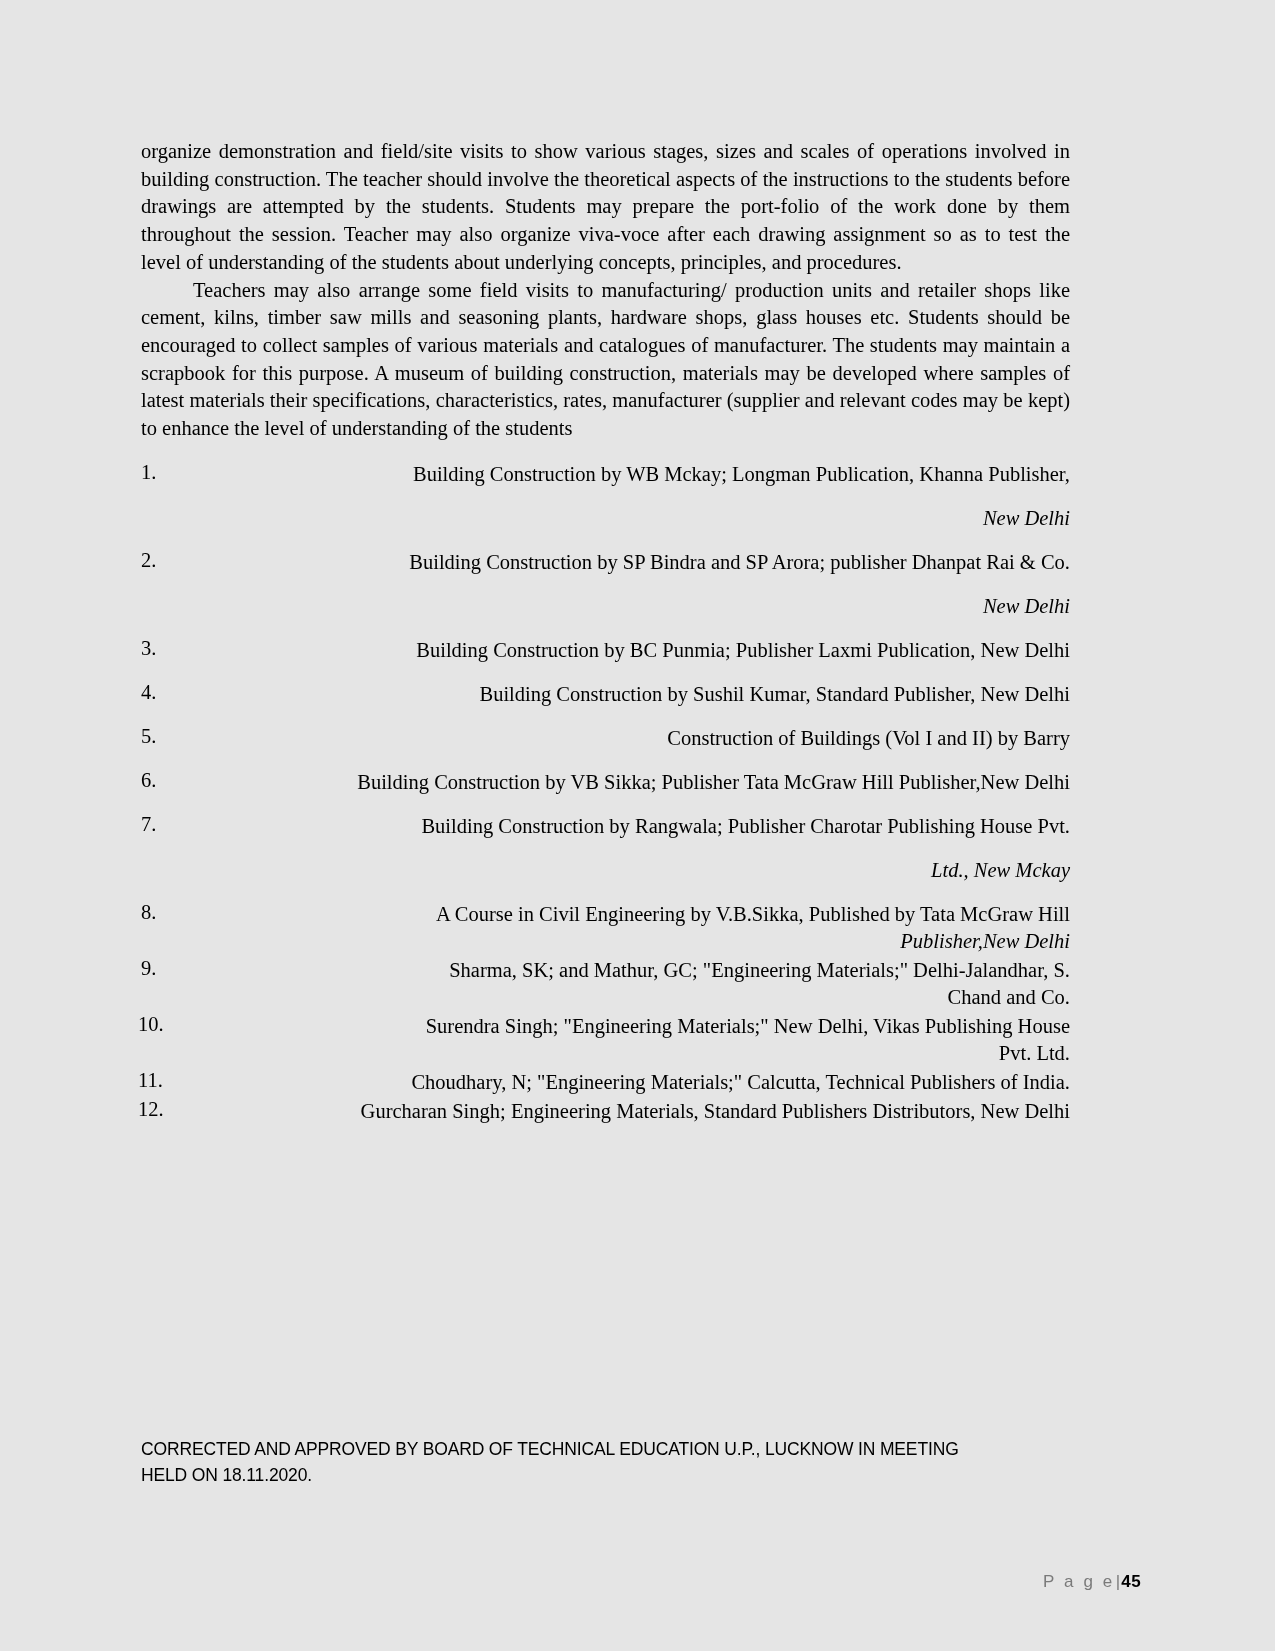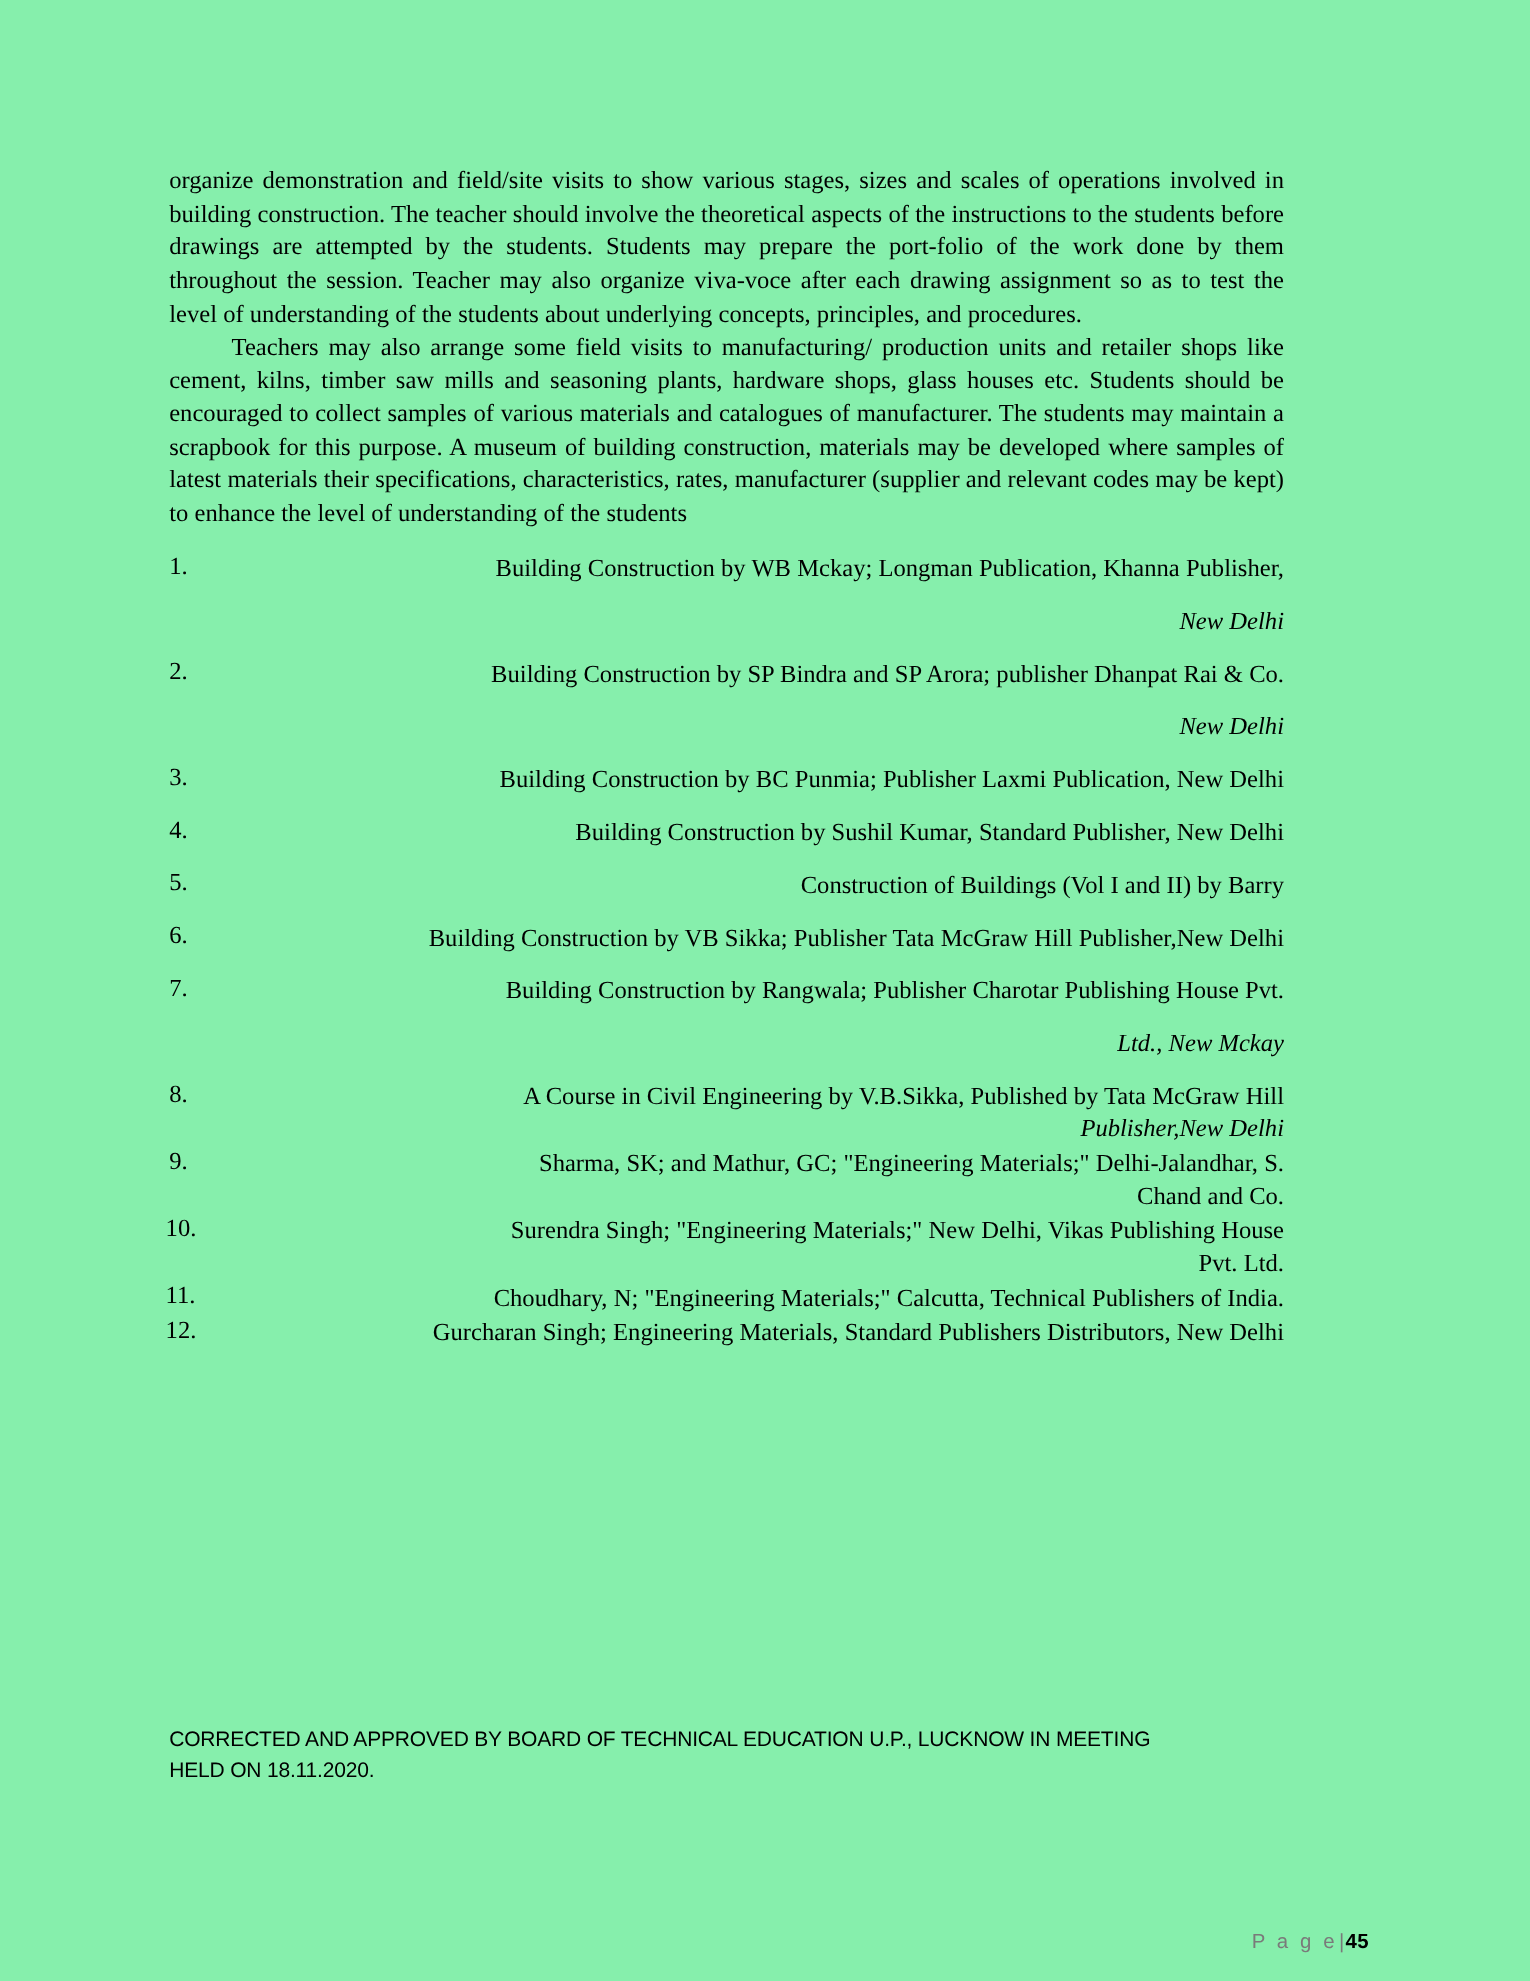--- a/index.html
+++ b/index.html
@@ -13,21 +13,21 @@
     position: relative;
     font-family: "Liberation Serif", "DejaVu Serif", serif;
     color: #000000;
     overflow: hidden;
   }
   .page {
     position: absolute;
     left: 0; top: 0;
     width: 1275px;
     height: 1651px;
-    background: #86efac;
+    background: #e5e5e5;
   }
   .content {
     position: absolute;
     left: 141px;
     top: 138px;
     width: 929px;
   }
   p.body-para {
     margin: 0;
     font-size: 20.5px;
@@ -109,21 +109,21 @@
     font-size: 17.5px;
     line-height: 26px;
     letter-spacing: -0.15px;
     color: #000000;
   }
   .footer-note .fline { display: block; }
 
   .page-number {
     position: absolute;
     right: 134px;
-    top: 1608px;
+    top: 1572px;
     font-family: "Liberation Sans", "DejaVu Sans", sans-serif;
     font-size: 17px;
     color: #808080;
     letter-spacing: 2.6px;
     white-space: nowrap;
   }
   .page-number .pg-label { color: #7a7a7a; }
   .page-number .pg-sep { color: #7a7a7a; letter-spacing: 0; padding: 0 1px; }
   .page-number .pg-num {
     color: #000000;

